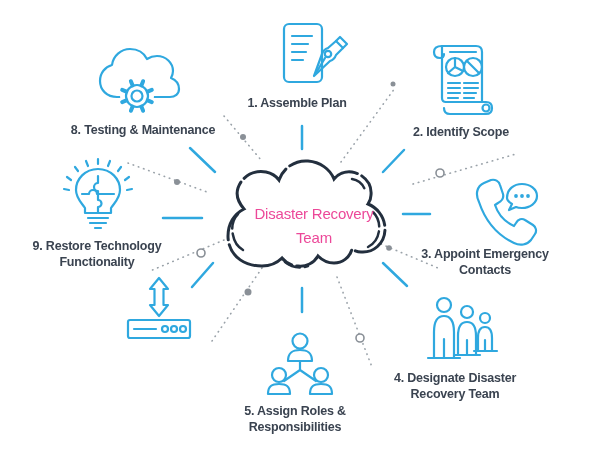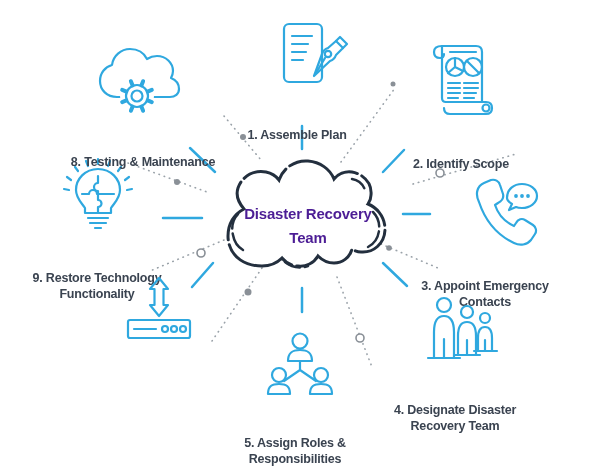--- a/index.html
+++ b/index.html
@@ -7,26 +7,25 @@
     position:relative;width:600px;height:466px;background:#ffffff;
     font-family:"Liberation Sans",sans-serif;overflow:hidden;
   }
   #lines{position:absolute;left:0;top:0;width:600px;height:466px;pointer-events:none;}
   .icon{position:absolute;}
   .icon svg{display:block;}
   .step-label{
     position:absolute;text-align:center;
     font-weight:700;font-size:12.5px;line-height:1.28;letter-spacing:-0.2px;
     color:#3A4350;
-    margin-top:32px;
   }
   #central-title{
-    position:absolute;left:233px;top:202px;width:150px;text-align:center;
-    font-weight:700;font-size:15px;line-height:24px;letter-spacing:-0.2px;
-    color:#4c1d95;
+    position:absolute;left:239px;top:202px;width:150px;text-align:center;
+    font-weight:400;font-size:15px;line-height:24px;letter-spacing:-0.2px;
+    color:#ec4899;
   }
 </style>
 </head>
 <body>
 
 <div id="canvas">
 
   <svg id="lines" viewBox="0 0 600 466" xmlns="http://www.w3.org/2000/svg">
 
     <g stroke="#2FA8DF" stroke-width="2.5" stroke-linecap="round">

